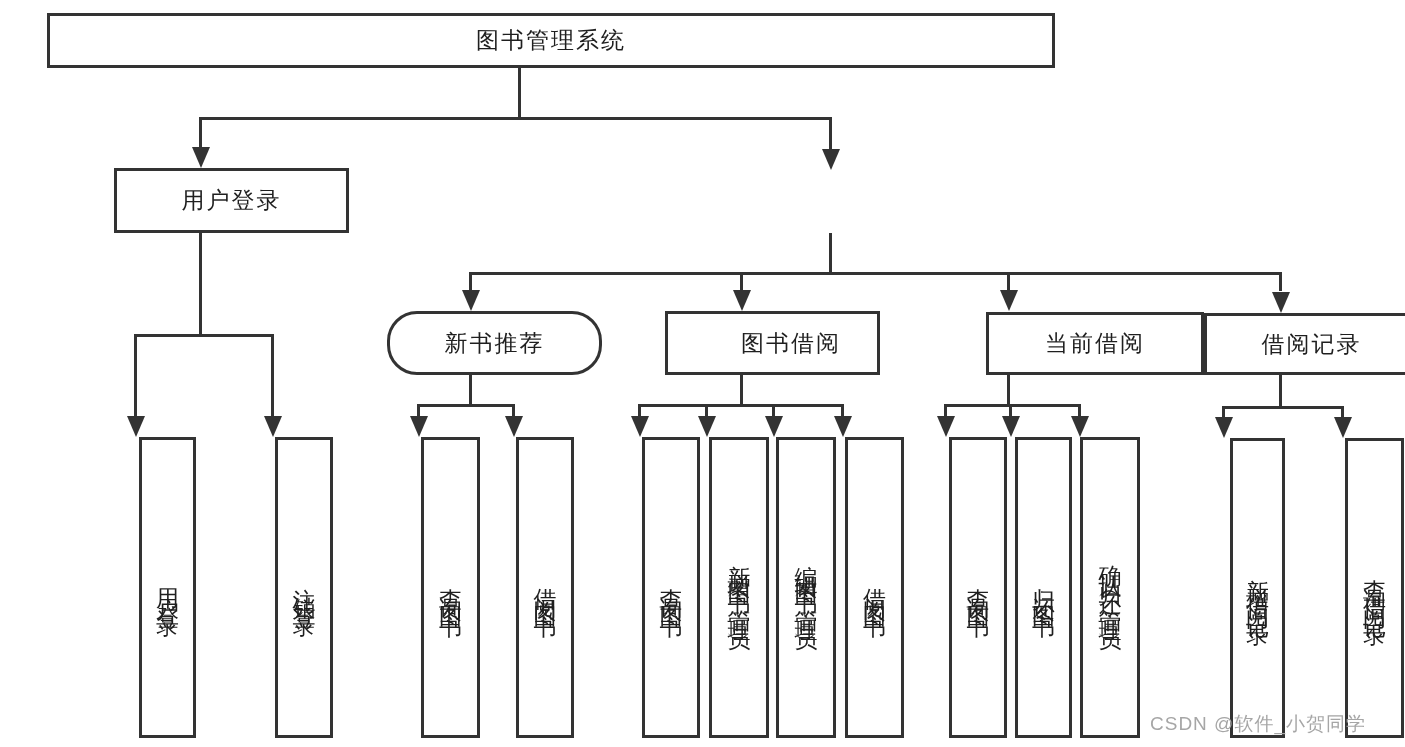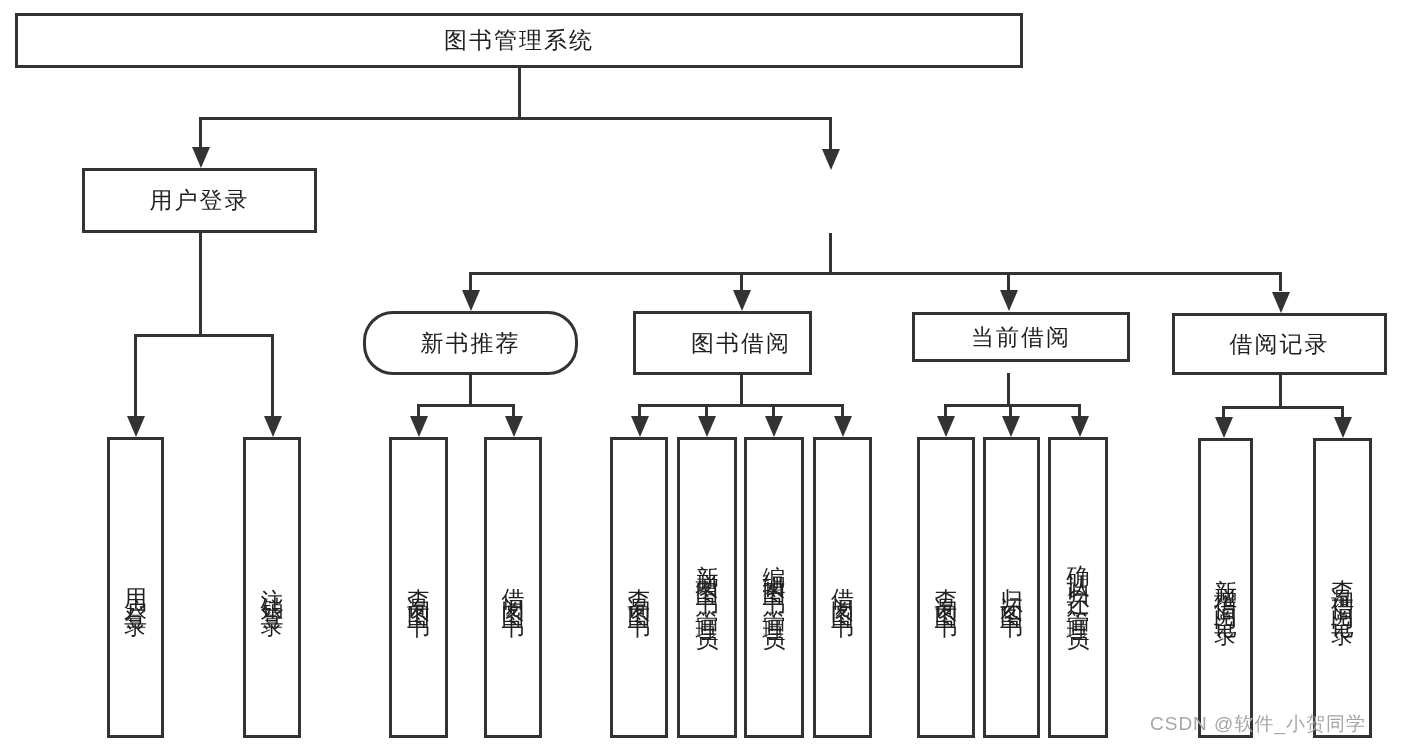--- a/index.html
+++ b/index.html
@@ -22,20 +22,21 @@
     box-sizing: border-box;
     border: 3px solid var(--line);
     background: #ffffff;
     display: flex;
     align-items: center;
     justify-content: center;
     color: var(--text);
     font-size: 23px;
     letter-spacing: 2px;
     text-align: left;
+    margin-left: 32px;
   }
   .vbox {
     writing-mode: vertical-rl;
     text-orientation: mixed;
     letter-spacing: 9px;
     font-size: 23px;
     line-height: 1;
   }
   .line { position: absolute; background: var(--line); }
   .arrow {
@@ -83,23 +84,23 @@
   <div class="line" style="left:469px;top:272px;width:813px;height:3px;"></div>
   <div class="line" style="left:469px;top:272px;width:3px;height:19px;"></div>
   <div class="arrow" style="left:462px;top:290px;"></div>
   <div class="line" style="left:740px;top:272px;width:3px;height:19px;"></div>
   <div class="arrow" style="left:733px;top:290px;"></div>
   <div class="line" style="left:1007px;top:272px;width:3px;height:19px;"></div>
   <div class="arrow" style="left:1000px;top:290px;"></div>
   <div class="line" style="left:1279px;top:272px;width:3px;height:19px;"></div>
   <div class="arrow" style="left:1272px;top:292px;"></div>
 
-  <div class="box" style="left:363px;top:311px;width:215px;height:64px;border-radius:30px;">新书推荐</div>
-  <div class="box" style="left:633px;top:311px;width:179px;height:64px;padding-left:37px;">图书借阅</div>
-  <div class="box" style="left:912px;top:312px;width:218px;height:50px;">当前借阅</div>
+  <div class="box" style="left:355px;top:311px;width:215px;height:64px;border-radius:30px;">新书推荐</div>
+  <div class="box" style="left:633px;top:311px;width:215px;height:64px;padding-left:37px;">图书借阅</div>
+  <div class="box" style="left:954px;top:312px;width:218px;height:63px;">当前借阅</div>
   <div class="box" style="left:1172px;top:313px;width:215px;height:62px;">借阅记录</div>
 
   <div class="line" style="left:469px;top:375px;width:3px;height:31px;"></div>
   <div class="line" style="left:417px;top:404px;width:98px;height:3px;"></div>
   <div class="line" style="left:417px;top:404px;width:3px;height:13px;"></div>
   <div class="arrow" style="left:410px;top:416px;"></div>
   <div class="line" style="left:512px;top:404px;width:3px;height:13px;"></div>
   <div class="arrow" style="left:505px;top:416px;"></div>
 
   <div class="line" style="left:740px;top:375px;width:3px;height:31px;"></div>

